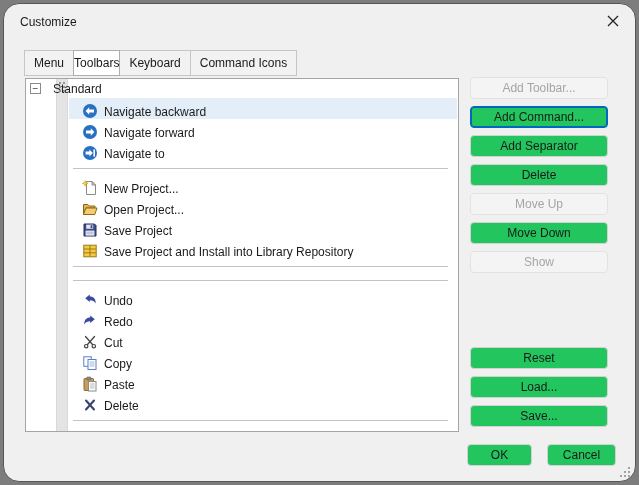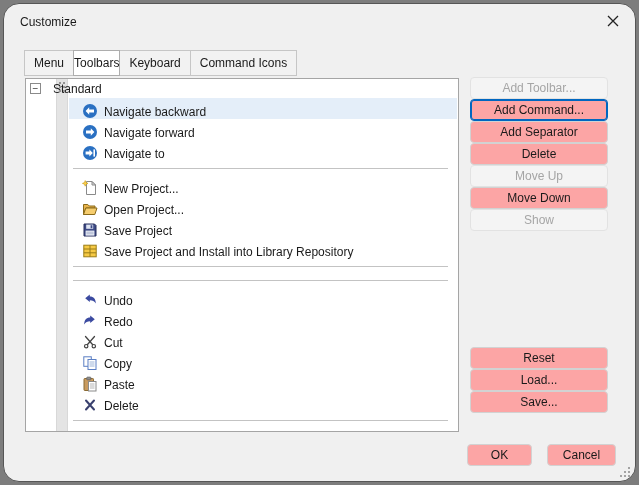--- a/index.html
+++ b/index.html
@@ -63,25 +63,25 @@
   .row.item > * { position: relative; }
   .row.item.selected::before {
     content: ""; position: absolute; left: 43px; right: 1px; top: 0; bottom: 0;
     background: var(--selection-bg, #e4eef9);
   }
   .row.sep { height: 14px; }
   .row.sep::after {
     content: ""; position: absolute; left: 47px; right: 10px; top: 7px;
     border-top: 1px solid #c3c3c3;
   }
-  .btncol { position: absolute; left: 466px; width: 138px; display: flex; flex-direction: column; }
+  .btncol { position: absolute; left: 466px; width: 138px; display: flex; flex-direction: column; gap: 7px; }
   .btncol-1 { top: 73px; }
   .btncol-2 { top: 343px; }
   .btn {
-    height: 22px; border: 1px solid #d2d2d2; border-radius: 4px; background: #fca5a5;
+    height: 22px; border: 1px solid #d2d2d2; border-radius: 4px; background: #22c55e;
     display: flex; align-items: center; justify-content: center;
     cursor: pointer; white-space: nowrap;
   }
   .btn.disabled { color: #a5a5a5; background: #f4f4f4; border-color: #e2e2e2; cursor: default; }
   .btn.default { border-color: var(--accent, #0067c0); box-shadow: inset 0 0 0 1px var(--accent, #0067c0); }
   .footer-btn { position: absolute; top: 440px; }
   .ok { left: 463px; width: 65px; }
   .cancel { left: 543px; width: 69px; }
   .resize-grip { position: absolute; right: 4px; bottom: 3px; cursor: nwse-resize; }
 </style>

